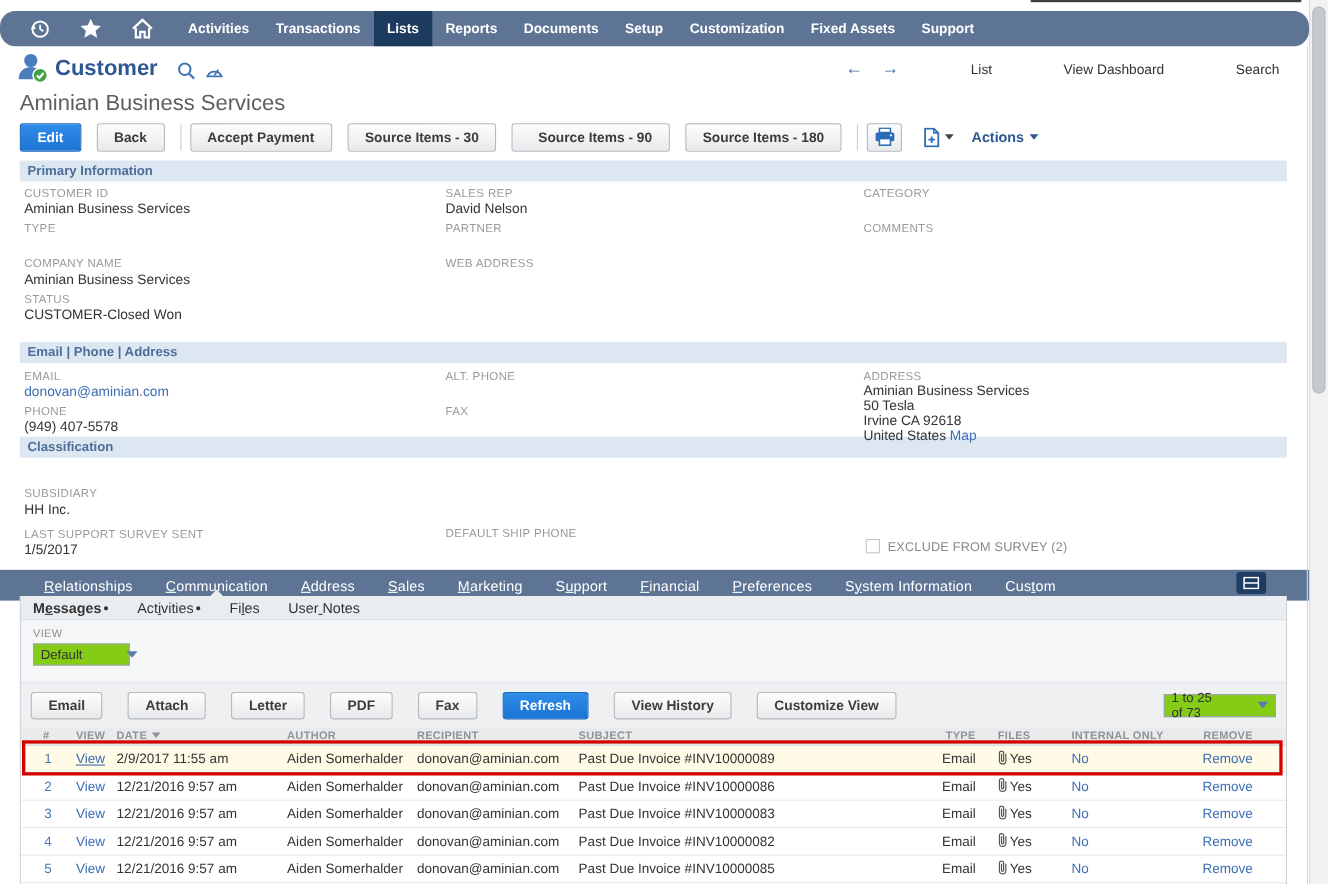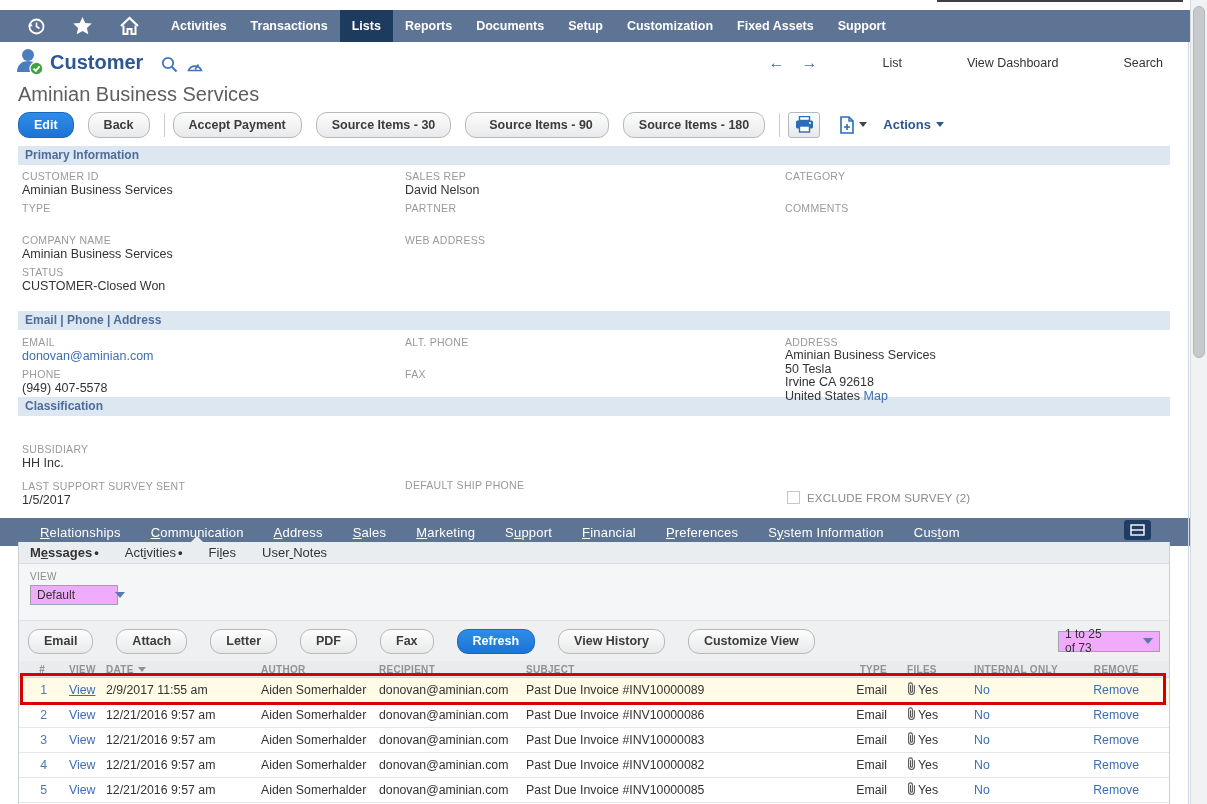--- a/index.html
+++ b/index.html
@@ -3,21 +3,21 @@
 <meta charset="utf-8">
 <style>
   * { margin:0; padding:0; box-sizing:border-box; }
   html,body { width:1207px; height:804px; }
   body { font-family:"Liberation Sans", sans-serif; background:#fff; position:relative; overflow:hidden; color:#333; }
 
   
   .artifact-line { position:absolute; left:937px; top:0; width:246px; height:2px; background:#3f3f3f; }
 
   
-  .topnav { position:absolute; left:0; top:10px; width:1190px; height:32px; background:#5e7495; display:flex; align-items:stretch; }
+  .topnav { position:absolute; left:0; top:10px; width:1190px; height:32px; background:#5e7495; display:flex; align-items:stretch;border-radius:14px; }
   .topnav .nav-iconbtn { display:flex; align-items:center; padding:0 13px; cursor:pointer; }
   .topnav .nav-iconbtn:first-child { margin-left:14px; }
   .nav-item { color:#fff; font-size:12.5px; font-weight:bold; display:flex; align-items:center; padding:0 12px; cursor:pointer; white-space:nowrap; }
   .nav-item.selected { background:#1d3a5f; }
   .nav-items { display:flex; margin-left:6px; }
 
   
   .rec-icon { position:absolute; left:16px; top:48px; width:30px; height:28px; }
   .rec-type { position:absolute; left:50px; top:51px; font-size:20px; font-weight:bold; color:#2c5792; }
   .hdr-ico { position:absolute; cursor:pointer; }
@@ -25,21 +25,21 @@
   #gauge-ico { left:187px; top:58px; }
   .header-links { position:absolute; top:55px; right:44px; display:flex; align-items:center; gap:17px; }
   .header-links .hlink { font-size:12.5px; color:#333; cursor:pointer; white-space:nowrap;margin-left:48px; }
   .nav-arrow { font-size:16px; font-weight:bold; color:#4a6f9f; cursor:pointer; line-height:16px; }
 
   .page-title { position:absolute; left:18px; top:83px; font-size:20px; color:#5e5e5e; }
 
   
   .toolbar { position:absolute; left:18px; top:111px; height:27px; display:flex; align-items:center; }
   .btn { height:26px; padding:0 15px; font-size:12.5px; font-weight:bold; color:#3c3c3c;
-         background:linear-gradient(#fdfdfd,#e8e9ea); border:1px solid #b5b9be; border-radius:11px;
+         background:linear-gradient(#fdfdfd,#e8e9ea); border:1px solid #b5b9be; border-radius:3px;
          display:flex; align-items:center; cursor:pointer; white-space:nowrap; }
   .btn.primary { color:#fff; background:linear-gradient(#2f8ce8,#1c74d4); border-color:#1a66b8; }
   .toolbar .btn { margin-right:14px; }
   .tb-sep { width:1px; height:24px; background:#c9ccd1; margin:0 8px 0 0; }
   .icon-btn { width:32px; height:26px; border:1px solid #b5b9be; border-radius:3px; background:linear-gradient(#fdfdfd,#e8e9ea);
               display:flex; align-items:center; justify-content:center; cursor:pointer; margin-right:16px; }
   .doc-add { display:flex; align-items:center; gap:4px; cursor:pointer; margin:0 16px 0 4px; }
   .caret { width:0; height:0; border-left:4px solid transparent; border-right:4px solid transparent; border-top:5px solid #444; display:inline-block; }
   .actions-lbl { font-size:13px; font-weight:bold; color:#2c5792; display:flex; align-items:center; gap:5px; cursor:pointer; }
   .actions-lbl .caret { border-top-color:#2c5792; }
@@ -72,21 +72,21 @@
 
   
   .panel { position:absolute; left:18px; top:542px; width:1152px; height:262px; background:#fff;
            border-left:1px solid #c8cfd7; border-right:1px solid #c8cfd7; }
   .subtabs { height:22px; background:#eaedf0; border-bottom:1px solid #dadde1; display:flex; align-items:center; padding-left:11px; gap:26px; }
   .subtab { font-size:13px; color:#333; cursor:pointer; white-space:nowrap; }
   .subtab.active { font-weight:bold; }
   .subtab .dot { font-weight:bold; margin-left:2px; }
   .view-area { height:56px; background:#f5f6f7; padding:7px 0 0 11px; }
   .view-label { font-size:10px; color:#8c8c8c; letter-spacing:.3px; margin-bottom:3px; }
-  .select { height:20px; background:#f0abfc; border:1px solid #9ba3ab; display:flex; align-items:center; justify-content:space-between;
+  .select { height:20px; background:#84cc16; border:1px solid #9ba3ab; display:flex; align-items:center; justify-content:space-between;
             padding:0 6px; font-size:12px; color:#333; cursor:pointer;gap:40px; }
   .view-select { width:88px; }
   .sel-tri { width:0; height:0; border-left:5px solid transparent; border-right:5px solid transparent; border-top:6px solid #577cab; }
   .btn-strip { height:41px; background:#eef0f2; border-top:1px solid #e2e4e7; display:flex; align-items:center; padding:0 9px; }
   .btn-strip .btn { margin-right:23px; height:25px; }
   .pag-wrap { margin-left:auto; }
   .pag-select { width:102px; height:21px; }
 
   
   .grid-head, .grid-row { display:grid; grid-template-columns:34px 50px 154px 117px 145px 290px 82px 68px 112px 98px; }

